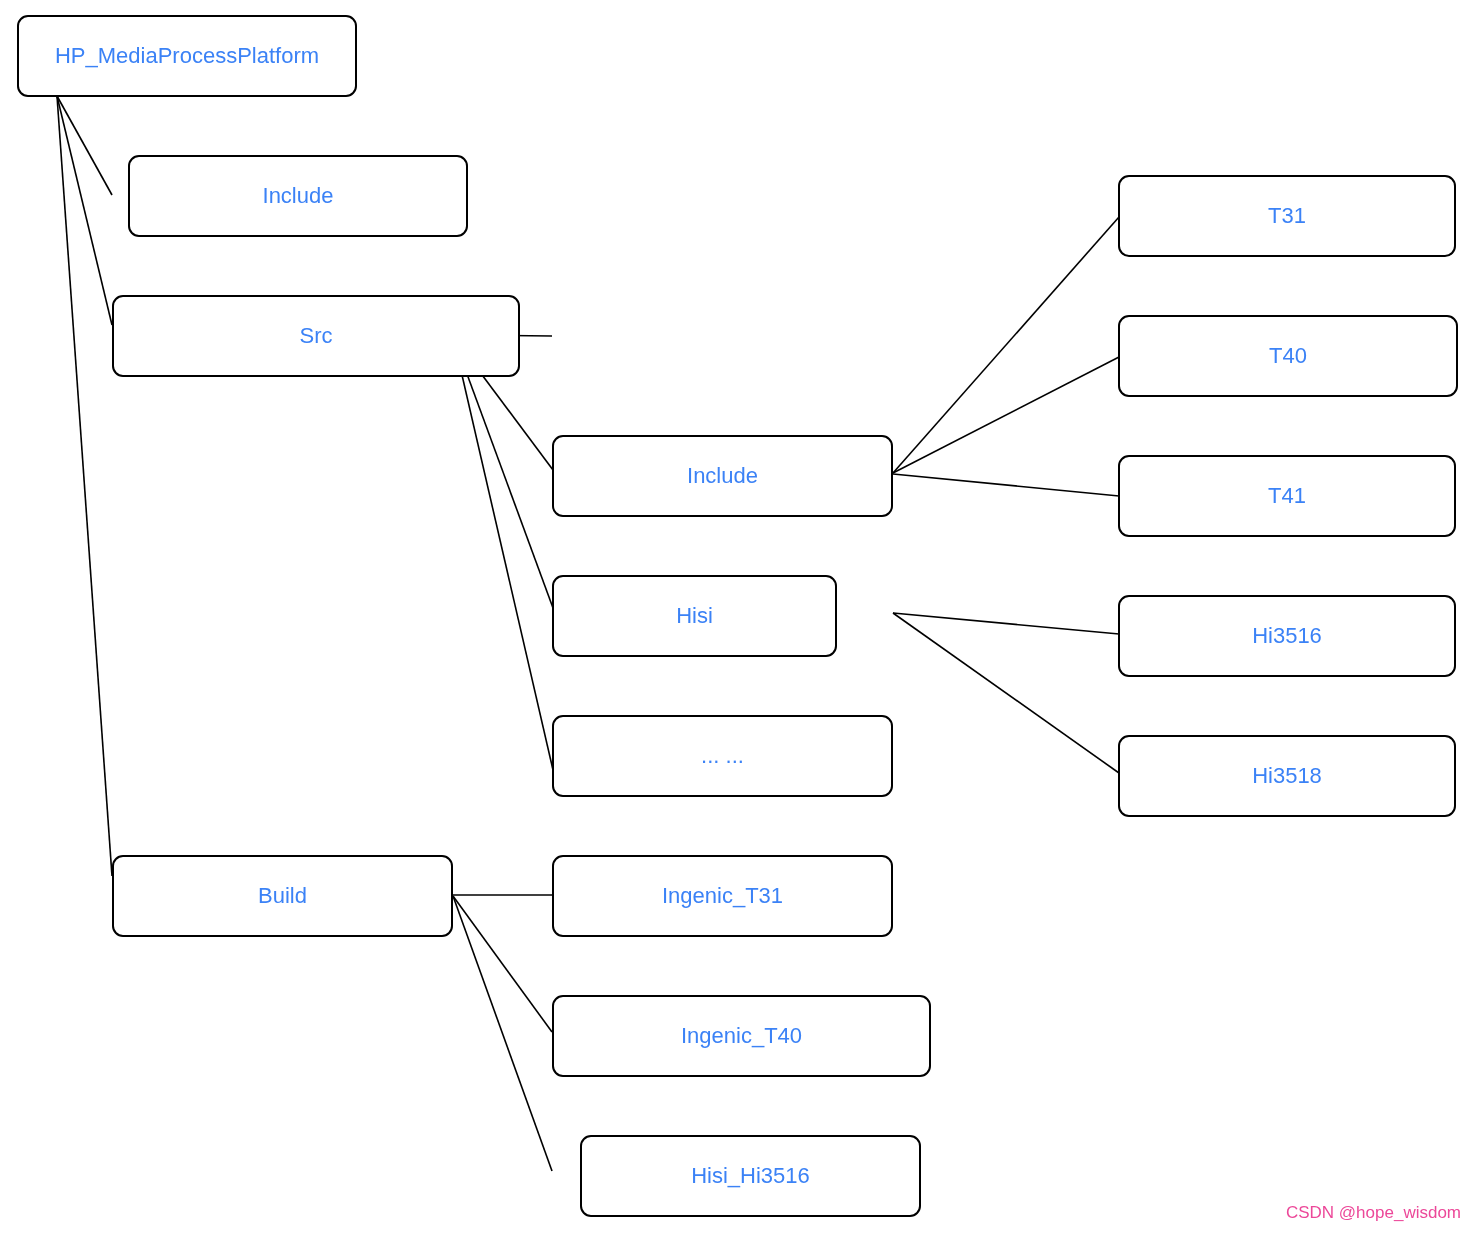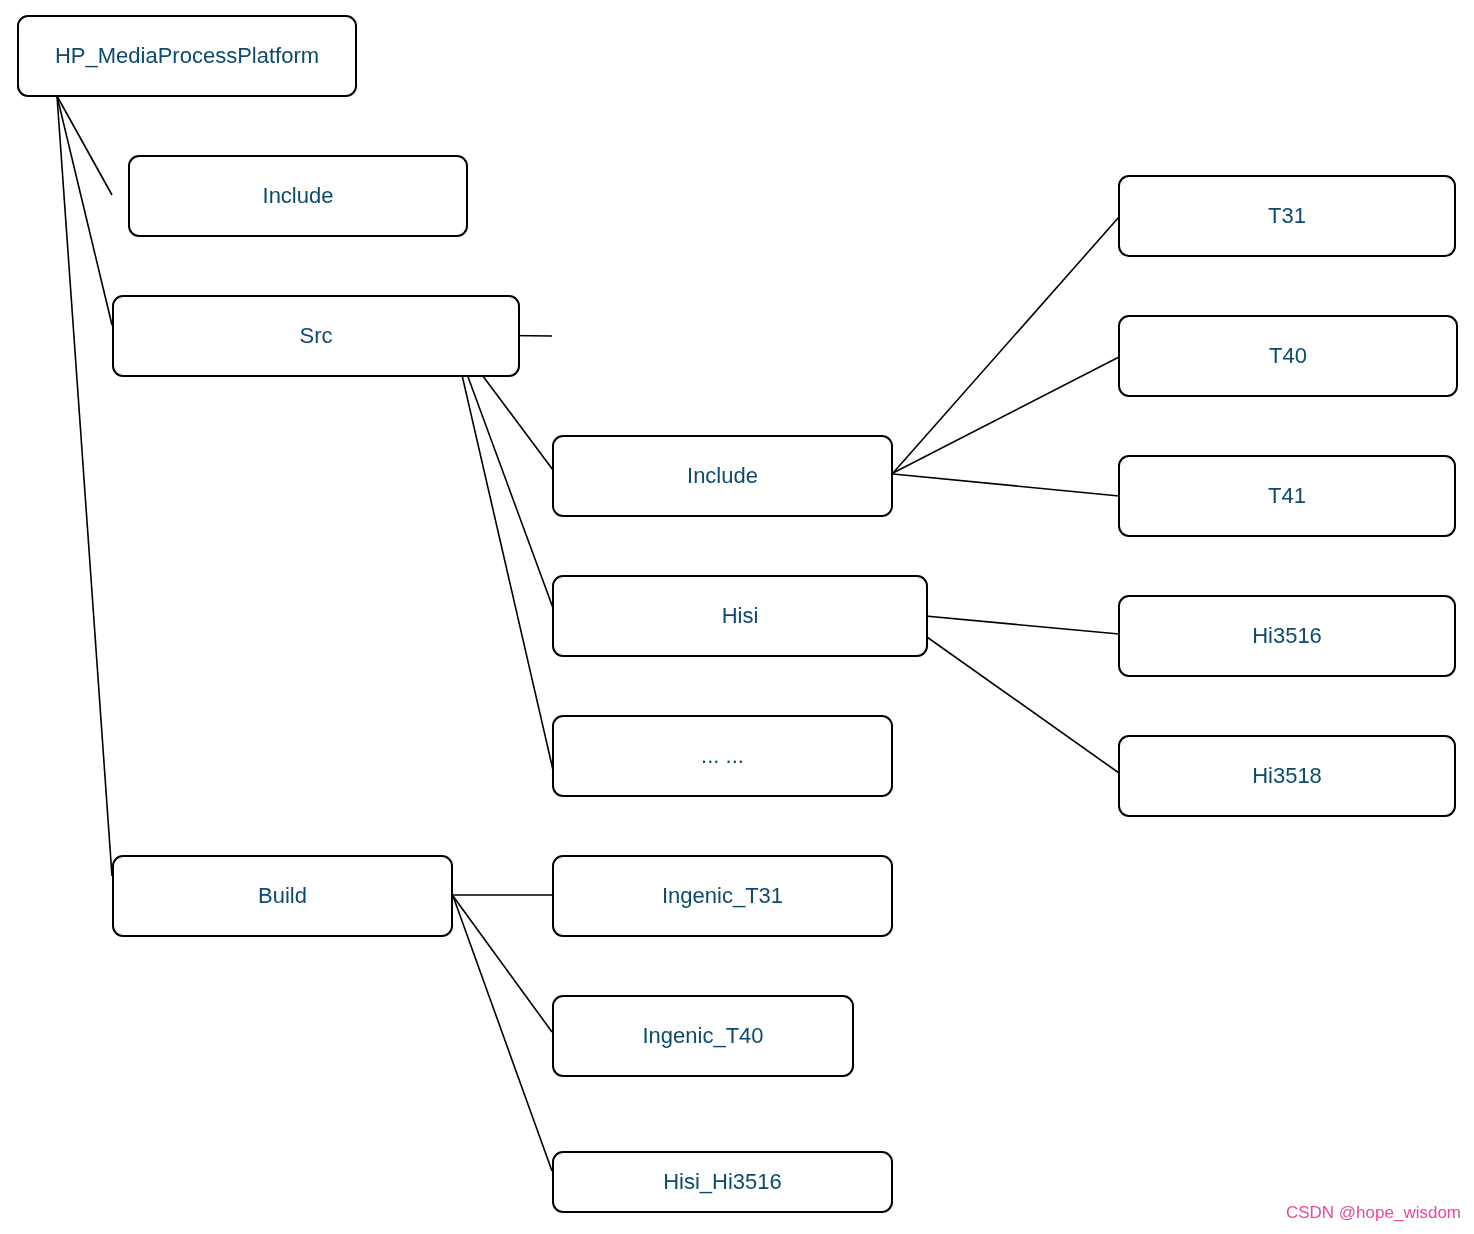--- a/index.html
+++ b/index.html
@@ -32,21 +32,21 @@
     box-sizing: border-box;
     background: #ffffff;
     border: 2px solid #000000;
     border-radius: 11px;
     display: flex;
     align-items: center;
     justify-content: center;
   }
   .node-label {
     font-size: 22px;
-    color: #0c4a6e;
+    color: #3b82f6;
     white-space: nowrap;
     line-height: 1;
   }
   .watermark {
     position: absolute;
     right: 13px;
     top: 1203px;
     font-size: 17px;
     color: #ec4899;
     white-space: nowrap;
@@ -97,21 +97,21 @@
   </div>
 
   <div class="node" style="left:1118px; top:315px; width:340px; height:82px;">
     <span class="node-label">T40</span>
   </div>
 
   <div class="node" style="left:1118px; top:455px; width:338px; height:82px;">
     <span class="node-label">T41</span>
   </div>
 
-  <div class="node" style="left:552px; top:575px;  width:376px; height:82px;">
+  <div class="node" style="left:552px; top:575px;  width:285px; height:82px;">
     <span class="node-label">Hisi</span>
   </div>
 
   <div class="node" style="left:1118px; top:595px; width:338px; height:82px;">
     <span class="node-label">Hi3516</span>
   </div>
 
   <div class="node" style="left:1118px; top:735px; width:338px; height:82px;">
     <span class="node-label">Hi3518</span>
   </div>
@@ -121,23 +121,23 @@
   </div>
 
   <div class="node" style="left:112px; top:855px;  width:341px; height:82px;">
     <span class="node-label">Build</span>
   </div>
 
   <div class="node" style="left:552px; top:855px;  width:341px; height:82px;">
     <span class="node-label">Ingenic_T31</span>
   </div>
 
-  <div class="node" style="left:552px; top:995px;  width:302px; height:82px;">
+  <div class="node" style="left:552px; top:995px;  width:379px; height:82px;">
     <span class="node-label">Ingenic_T40</span>
   </div>
 
-  <div class="node" style="left:552px; top:1135px; width:341px; height:62px;margin-top:16px;">
+  <div class="node" style="left:580px; top:1135px; width:341px; height:82px;">
     <span class="node-label">Hisi_Hi3516</span>
   </div>
 
   <div class="watermark">CSDN @hope_wisdom</div>
 
 </div>
 
 </body></html>

